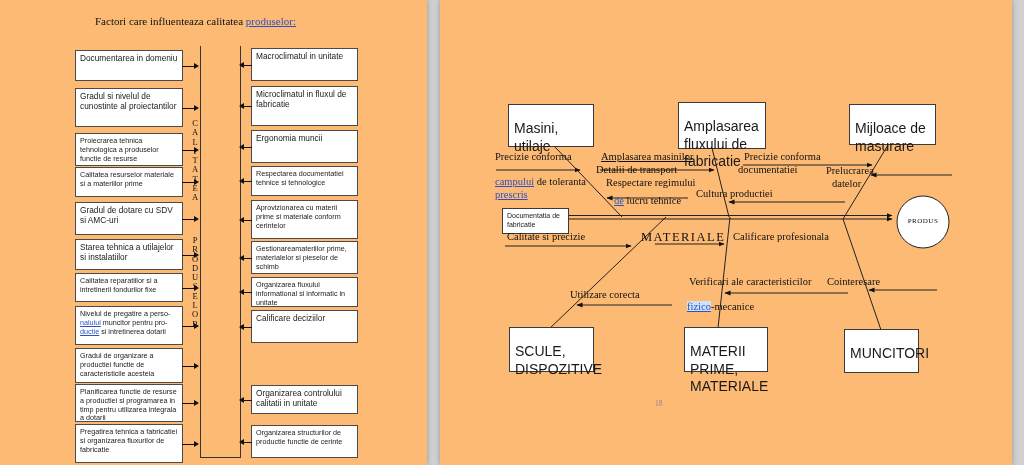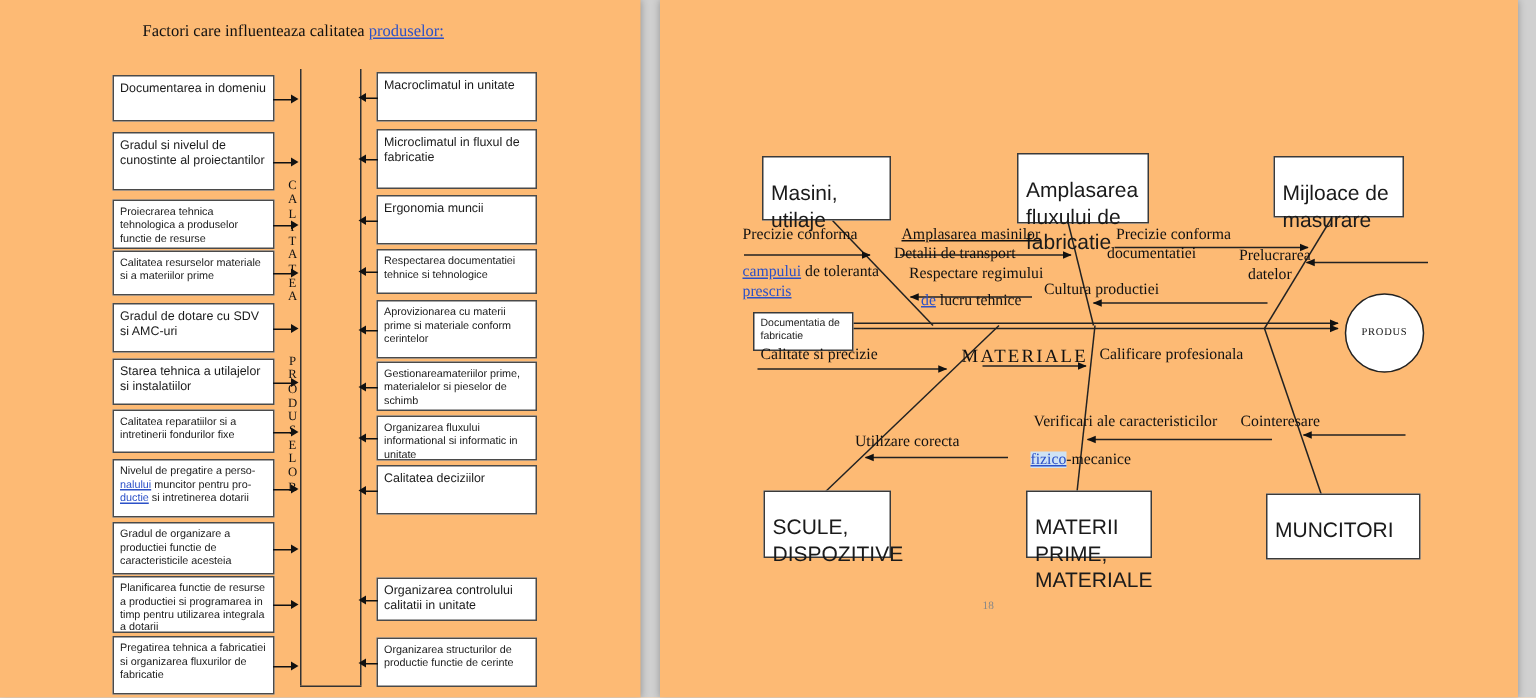--- a/index.html
+++ b/index.html
@@ -68,21 +68,21 @@
     <div class="vtext" style="top:119px">C<br>A<br>L<br>I<br>T<br>A<br>T<br>E<br>A</div>
     <div class="vtext" style="top:236px">P<br>R<br>O<br>D<br>U<br>S<br>E<br>L<br>O<br>R</div>
 
     <div class="rbox" style="top:48px;height:33px"><span>Macroclimatul in unitate</span></div>
     <div class="rbox" style="top:86px;height:40px"><span>Microclimatul in fluxul de fabricatie</span></div>
     <div class="rbox" style="top:130px;height:33px"><span>Ergonomia muncii</span></div>
     <div class="rbox sm" style="top:166px;height:30px"><span>Respectarea documentatiei tehnice si tehnologice</span></div>
     <div class="rbox sm" style="top:200px;height:39px"><span>Aprovizionarea cu materii prime si materiale conform cerintelor</span></div>
     <div class="rbox sm" style="top:241px;height:33px"><span>Gestionareamateriilor prime, materialelor si pieselor de schimb</span></div>
     <div class="rbox sm" style="top:277px;height:30px"><span>Organizarea fluxului informational si informatic in unitate</span></div>
-    <div class="rbox" style="top:310px;height:33px"><span>Calitatea deciziilor</span></div>
+    <div class="rbox" style="top:310px;height:33px"><span>Calificare deciziilor</span></div>
     <div class="rbox" style="top:385px;height:29px"><span>Organizarea controlului calitatii in unitate</span></div>
     <div class="rbox sm" style="top:425px;height:33px"><span>Organizarea structurilor de productie functie de cerinte</span></div>
   </div>
 
   <div class="page" id="right-page"></div>
 
   <svg id="fishbone-svg" width="572" height="465" viewBox="0 0 572 465">
     <defs>
       <marker id="ah" markerWidth="8" markerHeight="7" refX="5.5" refY="3" orient="auto" markerUnits="userSpaceOnUse">
         <path d="M0,0.5 L6,3 L0,5.5 Z" fill="#111"></path>
@@ -114,21 +114,21 @@
       <line x1="497" y1="290" x2="429" y2="290" marker-end="url(#ah)"></line>
     </g>
   </svg>
 
   <div class="fbox" style="left:508px;top:104px;width:86px;height:43px"><span>Masini, utilaje</span></div>
   <div class="fbox" style="left:678px;top:102px;width:88px;height:47px"><span>Amplasarea fluxului de fabricatie</span></div>
   <div class="fbox" style="left:849px;top:104px;width:87px;height:41px"><span>Mijloace de masurare</span></div>
   <div class="fbox" style="left:502px;top:208px;width:67px;height:26px;font-size:7px;padding:3px 4px"><span>Documentatia de fabricatie</span></div>
   <div class="fbox" style="left:509px;top:327px;width:85px;height:45px"><span>SCULE, DISPOZITIVE</span></div>
   <div class="fbox" style="left:684px;top:327px;width:84px;height:45px"><span>MATERII PRIME, MATERIALE</span></div>
-  <div class="fbox" style="left:844px;top:329px;width:103px;height:44px"><span>MUNCITORI</span></div>
+  <div class="fbox" style="left:844px;top:329px;width:75px;height:44px"><span>MUNCITORI</span></div>
 
   <div class="slab" style="left:495px;top:151px">Precizie conforma</div>
   <div class="slab" style="left:495px;top:176px"><span class="link">campului</span><span> de toleranta</span></div>
   <div class="slab" style="left:495px;top:189px"><span class="link">prescris</span></div>
   <div class="slab u" style="left:601px;top:151px">Amplasarea masinilor</div>
   <div class="slab" style="left:596px;top:164px">Detalii de transport</div>
   <div class="slab" style="left:606px;top:177px">Respectare regimului</div>
   <div class="slab" style="left:614px;top:195px"><span class="link">de</span><span> lucru tehnice</span></div>
   <div class="slab" style="left:696px;top:188px">Cultura productiei</div>
   <div class="slab" style="left:744px;top:151px">Precizie conforma</div>

